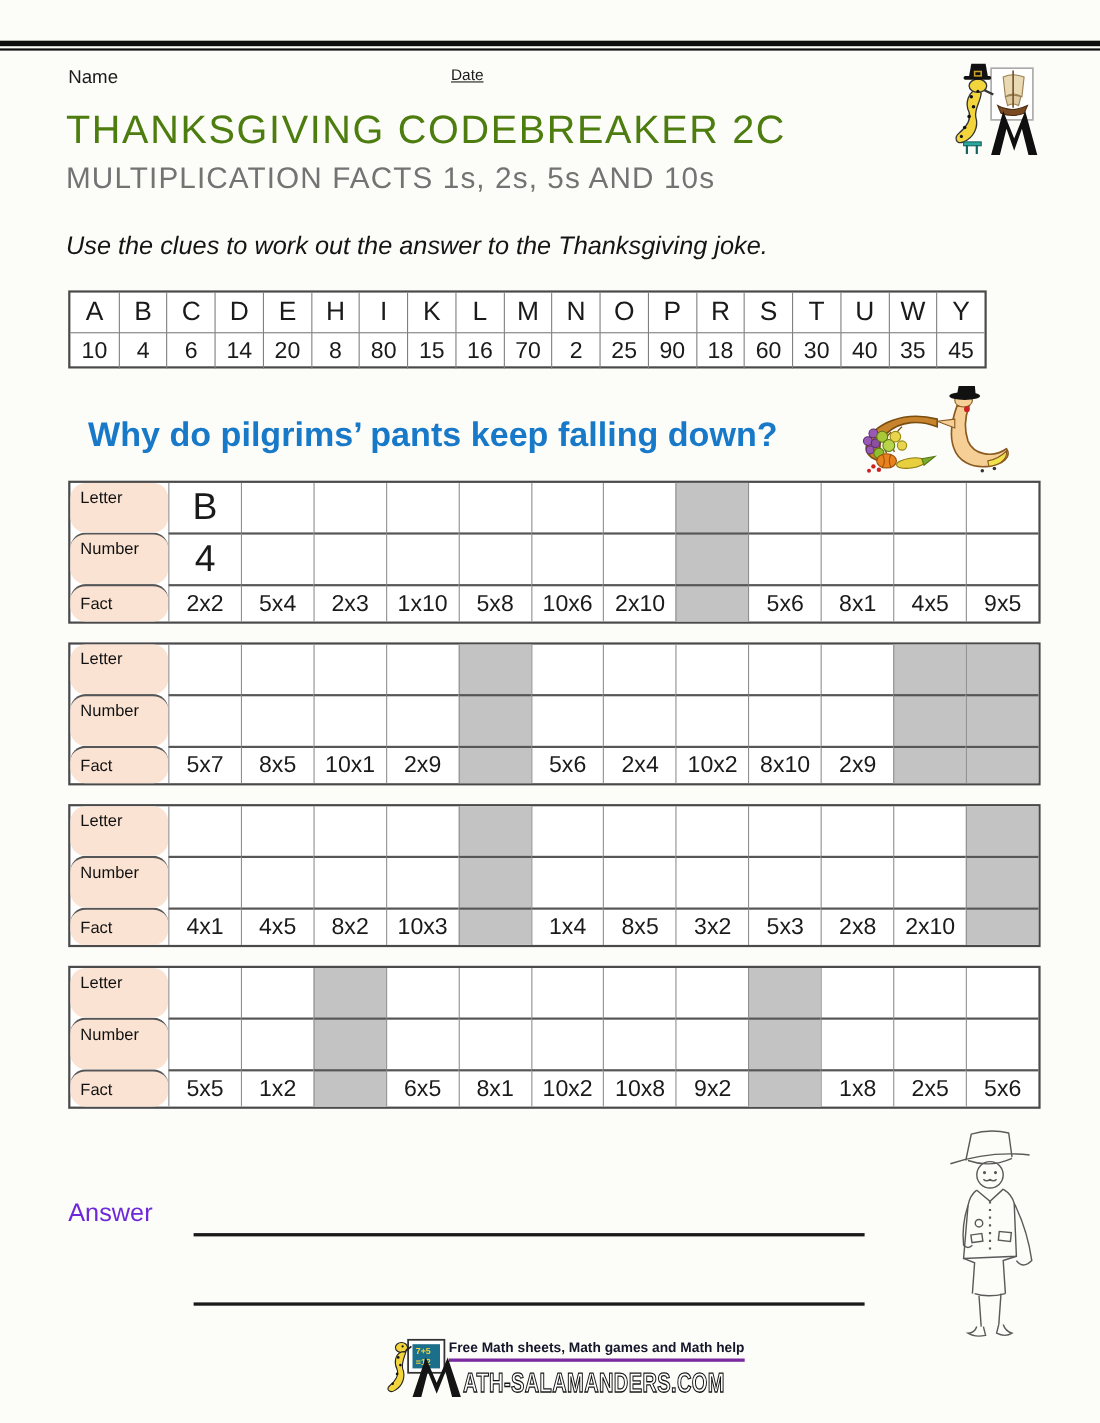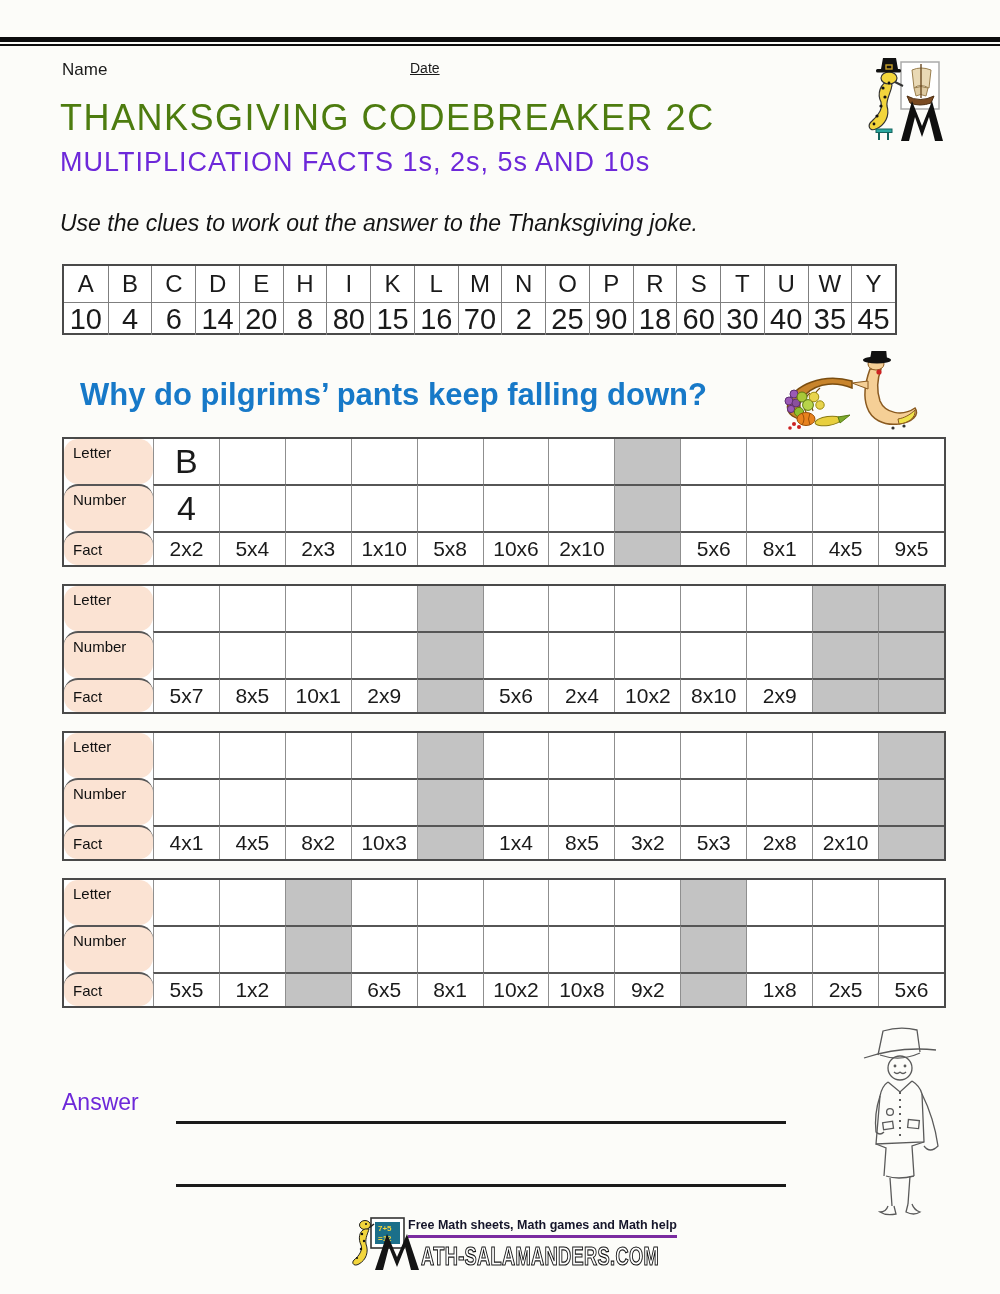--- a/index.html
+++ b/index.html
@@ -9,29 +9,29 @@
 
   .topbar  { position:absolute; left:0; top:37px; width:100%; height:5px; background:#0d0d0d; }
   .topbar2 { position:absolute; left:0; top:44px; width:100%; height:2px; background:#0d0d0d; }
 
   .name-label { position:absolute; left:62px;  top:60px; font-size:17px; }
   .date-label { position:absolute; left:410px; top:60px; font-size:14px;text-decoration:underline; }
 
   .corner-logo { position:absolute; left:856px; top:56px; width:90px; height:88px; }
 
   .title    { position:absolute; left:60px; top:97px;  font-size:36px; letter-spacing:1.5px; font-weight:500; color:#4d7c0f; }
-  .subtitle { position:absolute; left:60px; top:147px; font-size:27px; letter-spacing:1px;   font-weight:500; color:#6d28d9; }
+  .subtitle { position:absolute; left:60px; top:147px; font-size:27px; letter-spacing:1px;   font-weight:500; color:#737373; }
   .instruction { position:absolute; left:60px; top:210px; font-size:23px; font-style:italic; color:#141414; }
 
   .code-table { position:absolute; left:62px; top:264px; width:835px; height:71px;
                 display:grid; grid-template-columns:repeat(19,1fr); grid-template-rows:36px 33px;
                 border:2px solid #4a4a4a; background:#fff; }
   .code-cell { display:flex; align-items:center; justify-content:center; font-size:24px; border-left:1px solid #7f7f7f; }
   .code-cell.fc { border-left:none; }
-  .code-cell.r2 { border-top:1px solid #7f7f7f; font-size:29px; }
+  .code-cell.r2 { border-top:1px solid #7f7f7f; font-size:21px; }
 
   .joke-question { position:absolute; left:60px; top:377px; font-size:31px; font-weight:bold; color:var(--accent,#1779c8);margin-left:20px; }
   .cornucopia { position:absolute; left:780px; top:351px; width:142px; height:83px; }
 
   .clue-grid { position:absolute; left:62px; width:884px;
                display:grid; grid-template-columns:89px repeat(12,1fr); grid-template-rows:45px 47px 34px;
                border:2px solid #4a4a4a; background:#fff; }
   .grid1{ top:437px; } .grid2{ top:584px; } .grid3{ top:731px; } .grid4{ top:878px; }
   .g-cell { display:flex; align-items:center; justify-content:center; border-left:1px solid #8f8f8f; overflow:hidden; }
   .g-cell.col0 { border-left:none; }

